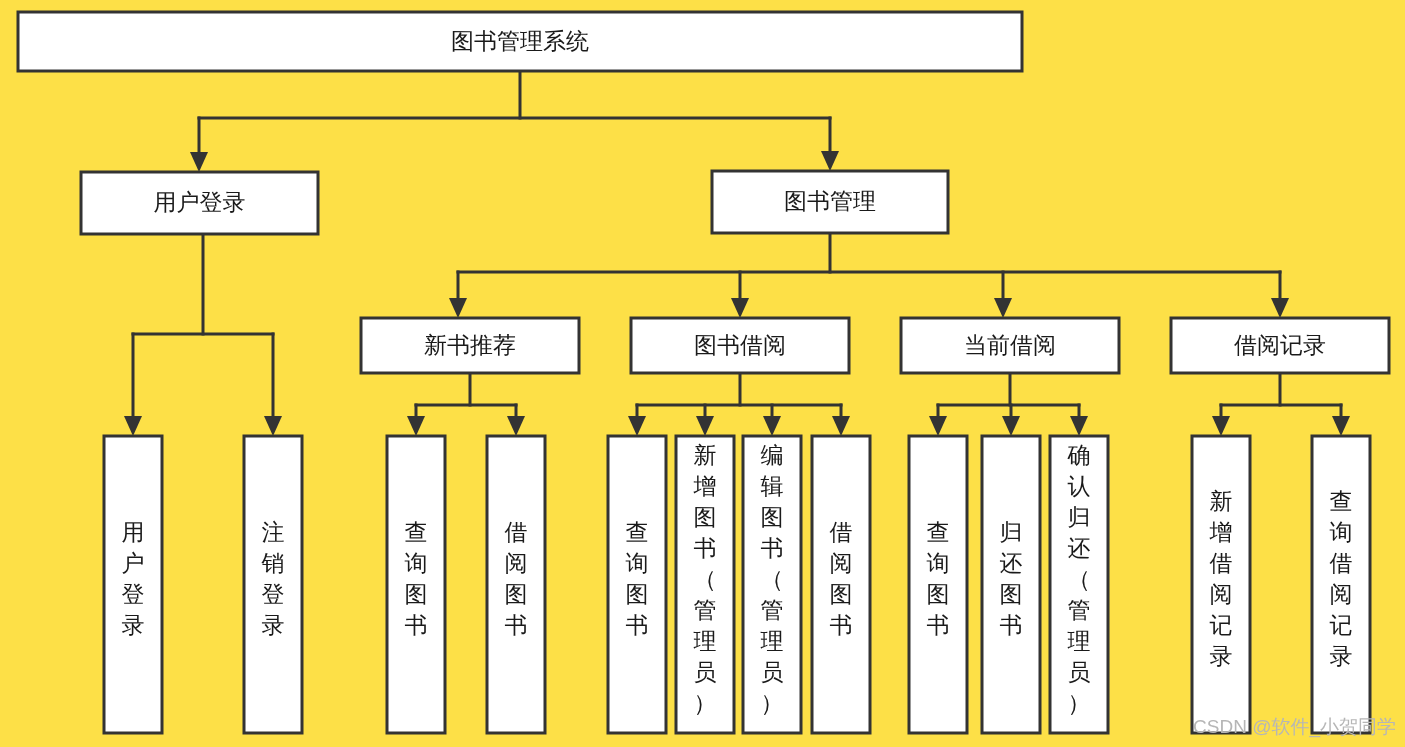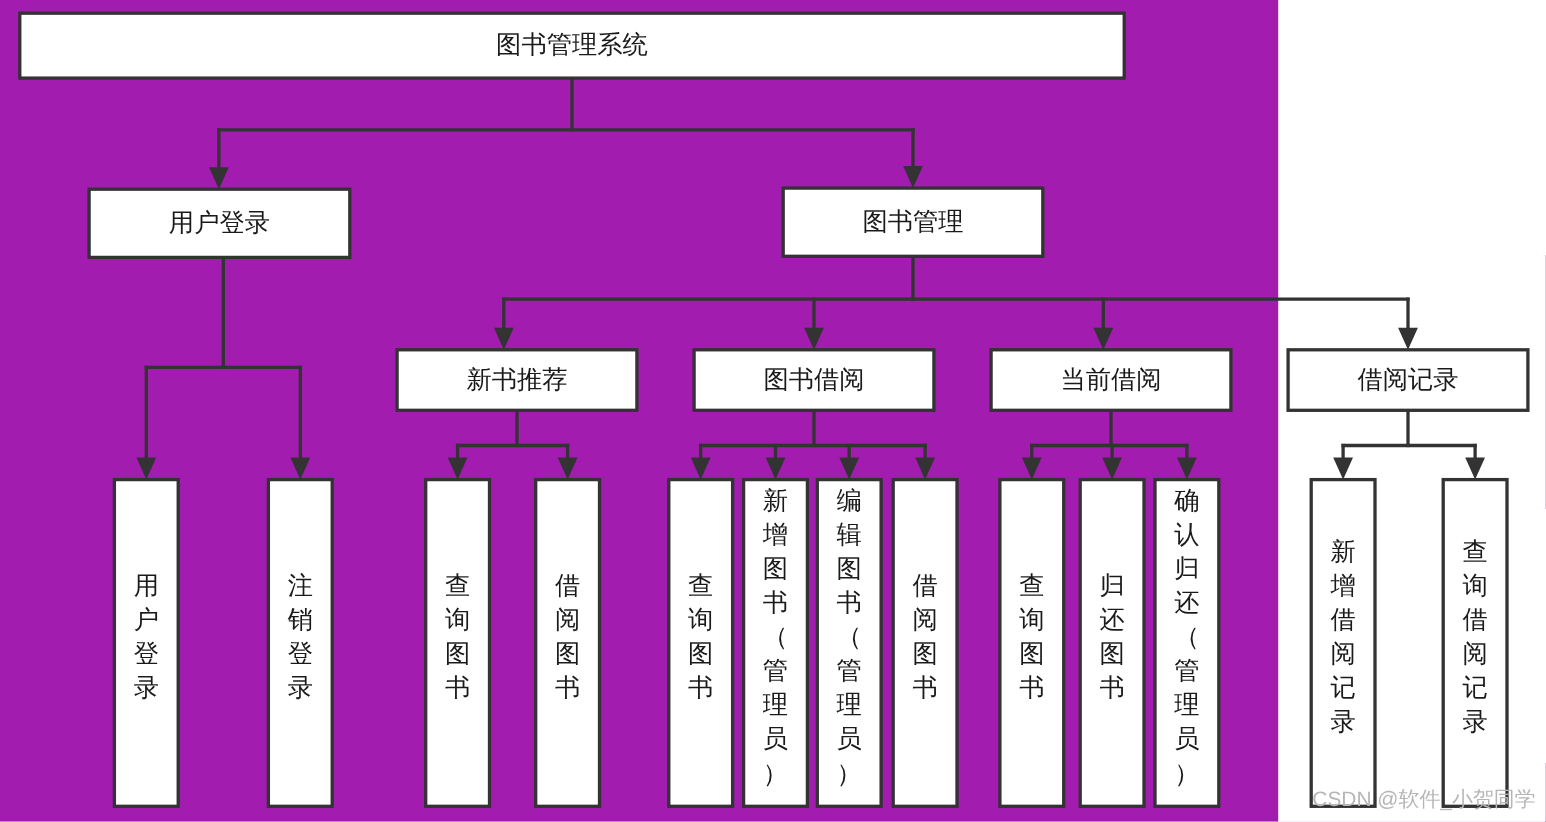--- a/index.html
+++ b/index.html
@@ -9,23 +9,23 @@
     background: #ffffff;
   }
   body {
     width: 1405px;
     height: 747px;
     font-family: "Liberation Sans", "DejaVu Sans", sans-serif;
     overflow: hidden;
   }
   #diagram-root {
     position: relative;
-    width: 1162px;
+    width: 1405px;
     height: 747px;
-    background: #a21caf;
+    background: #fde047;
   }
   svg.diagram-canvas {
     position: absolute;
     top: 0;
     left: 0;
     width: 1405px;
     height: 747px;
     display: block;
   }
   .node-box {

